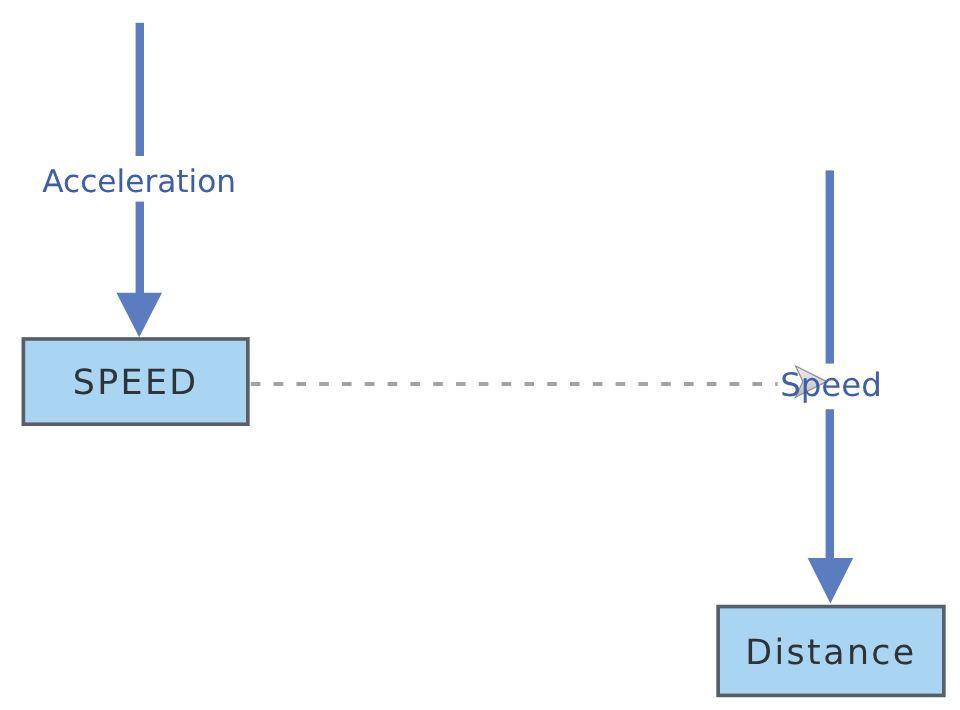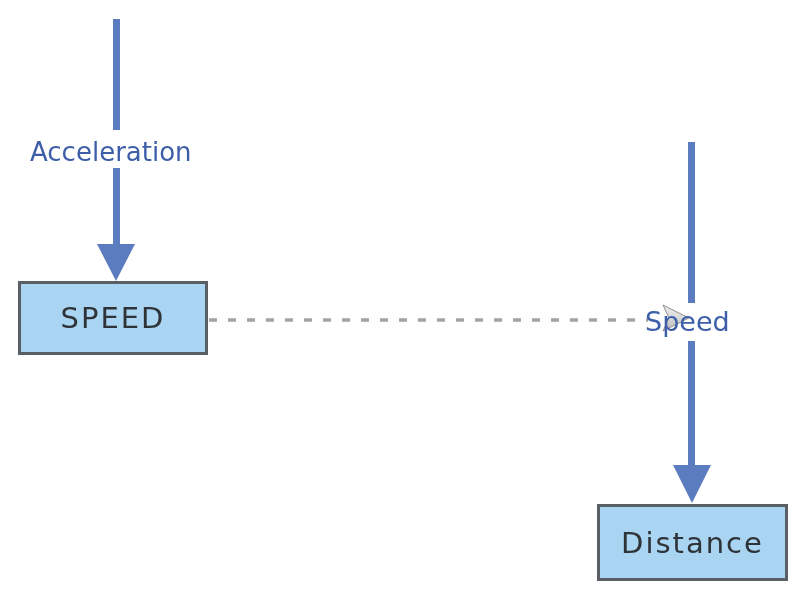--- a/index.html
+++ b/index.html
@@ -48,21 +48,21 @@
     color: #2e3338;
     font-size: 29px;
     letter-spacing: 2px;
     white-space: nowrap;
   }
   .flow-label {
     position: absolute;
     color: #3d5ea9;
     font-size: 26px;
     white-space: nowrap;
-    text-align: left;
+    text-align: center;
   }
   #acceleration-label {
     left: 30px;
     top: 137px;
     width: 172px;
   }
   #speed-flow-label {
     left: 645px;
     top: 306px;
     width: 95px;

